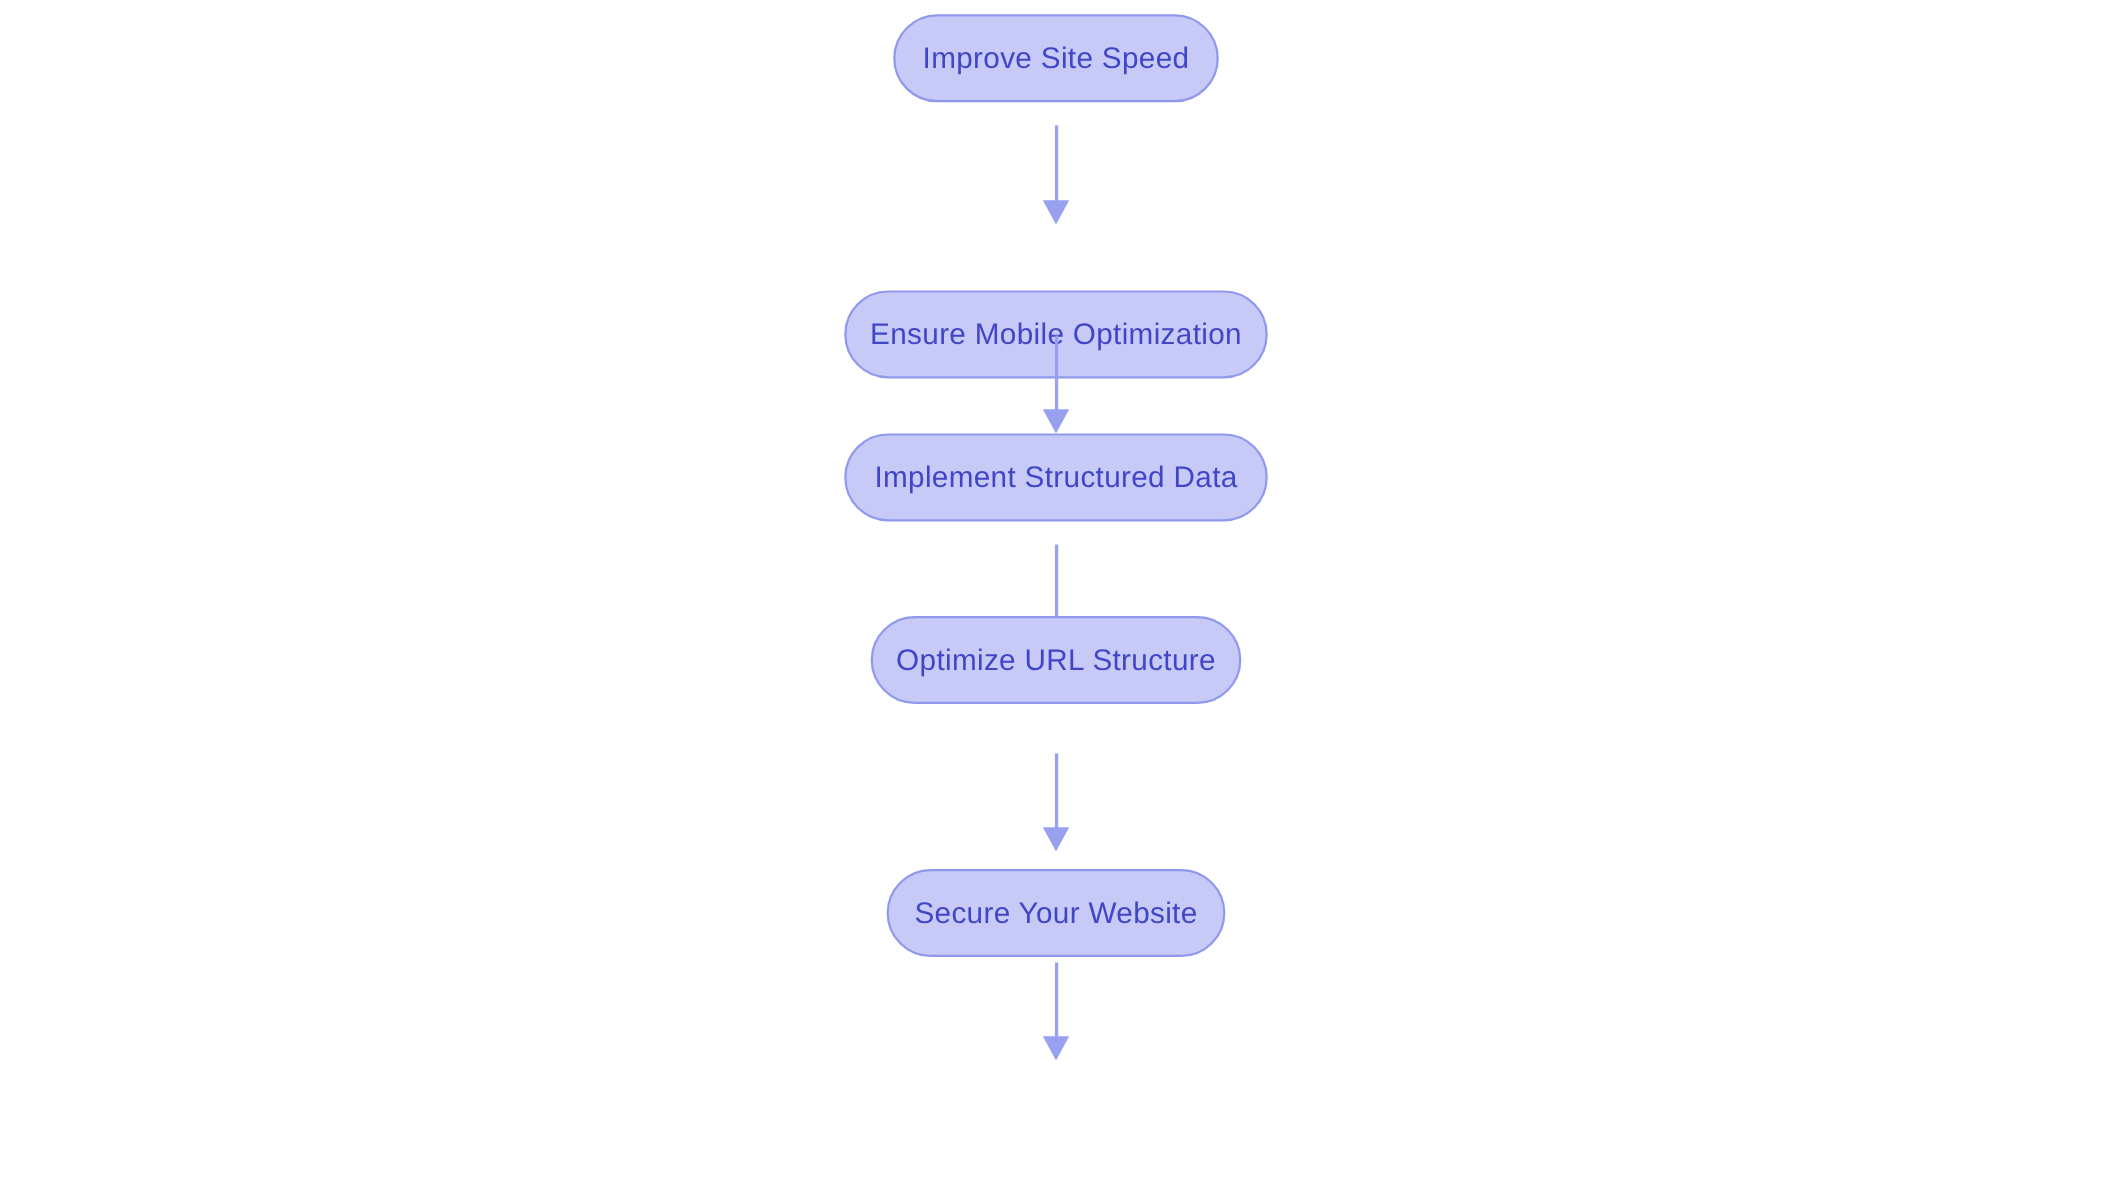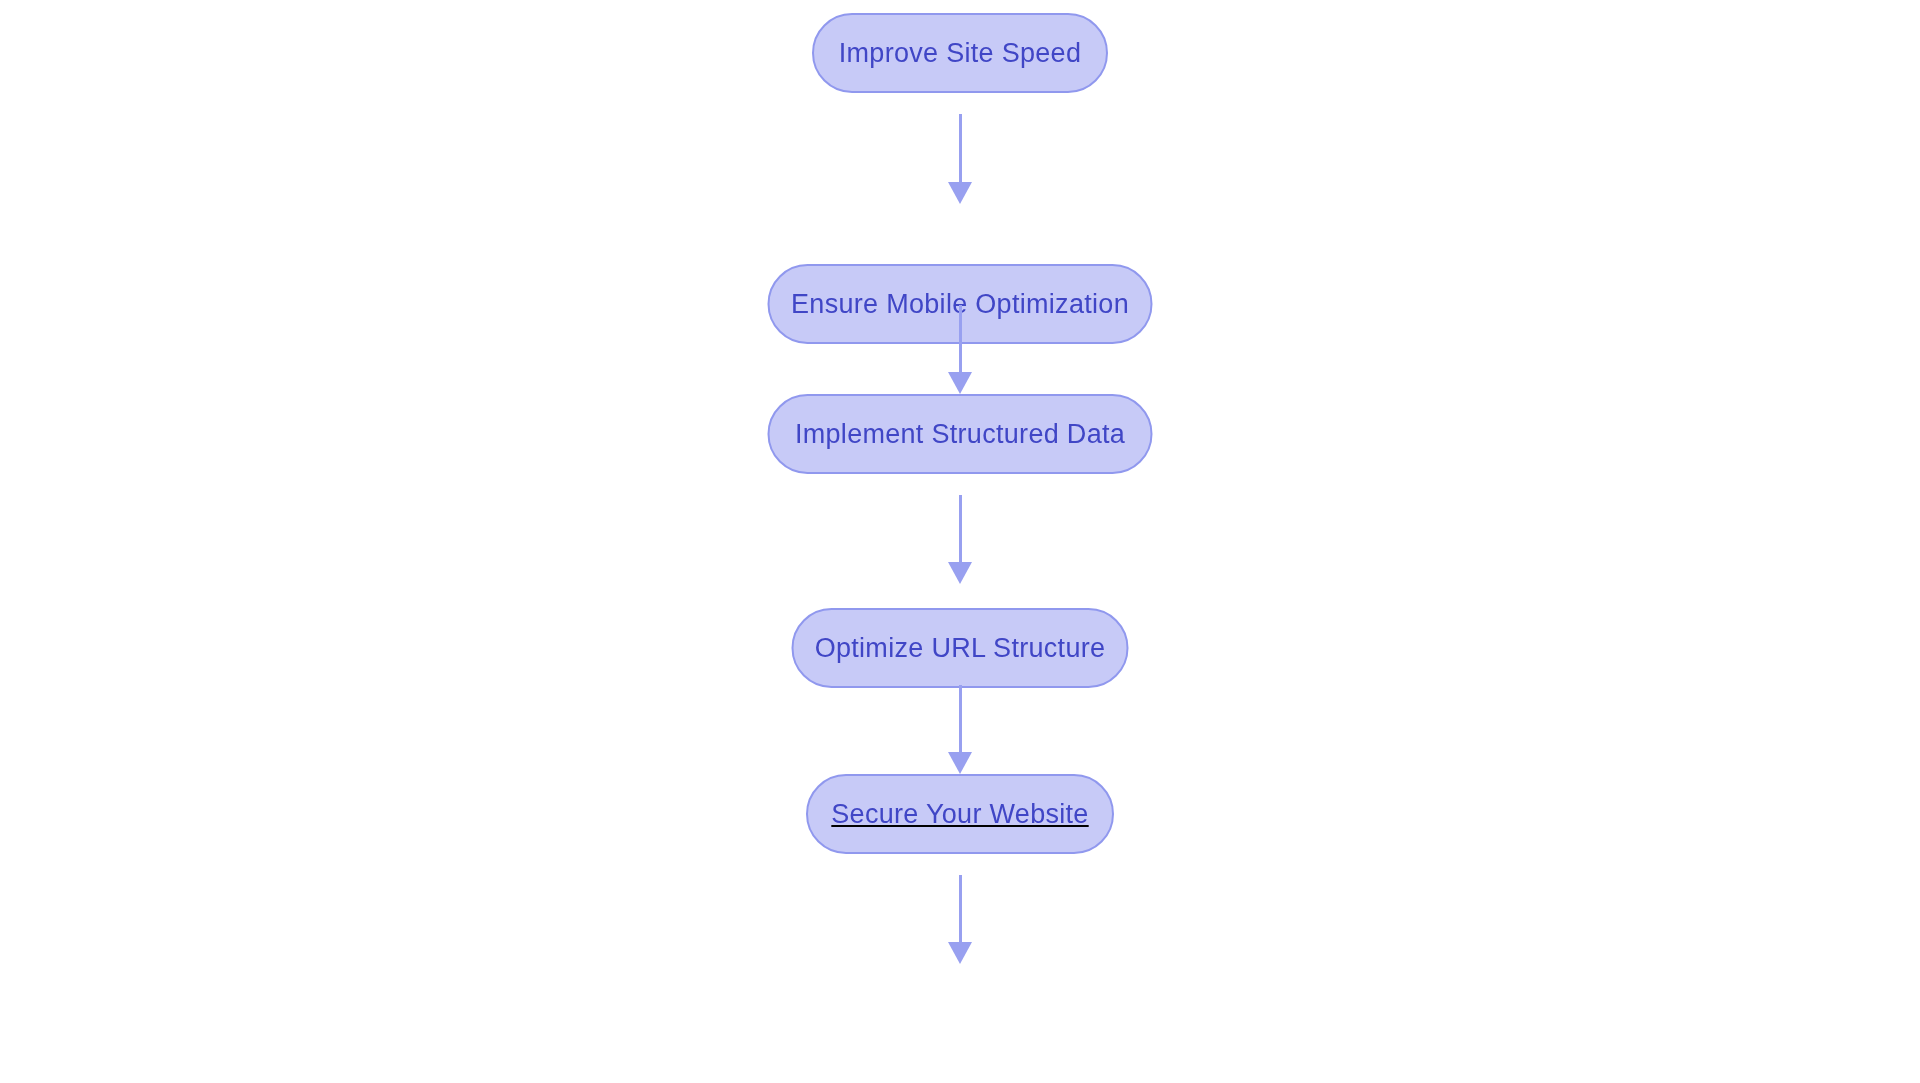--- a/index.html
+++ b/index.html
@@ -31,22 +31,22 @@
   .node span {
     color: var(--node-text, #4046c6);
     font-size: 27px;
     font-weight: 400;
     letter-spacing: 0.3px;
     white-space: nowrap;
   }
   .n1 { top: 13px;  width: 296px; }
   .n2 { top: 220px; width: 385px; margin-top: 44px; }
   .n3 { top: 394px; width: 385px; }
-  .n4 { top: 608px; width: 337px; justify-content: center; }
-  .n5 { top: 774px; width: 308px; text-decoration: underline; }
+  .n4 { top: 560px; width: 337px; justify-content: center; }
+  .n5 { top: 790px; width: 308px; }
   .n6 { top: 964px; width: 344px; }
 
   .arrow {
     position: absolute;
     left: 50%;
     transform: translateX(-50%);
     width: 26px;
   }
   .a1 { top: 114px; height: 90px; }
   .a2 { top: 305px; height: 89px; }

